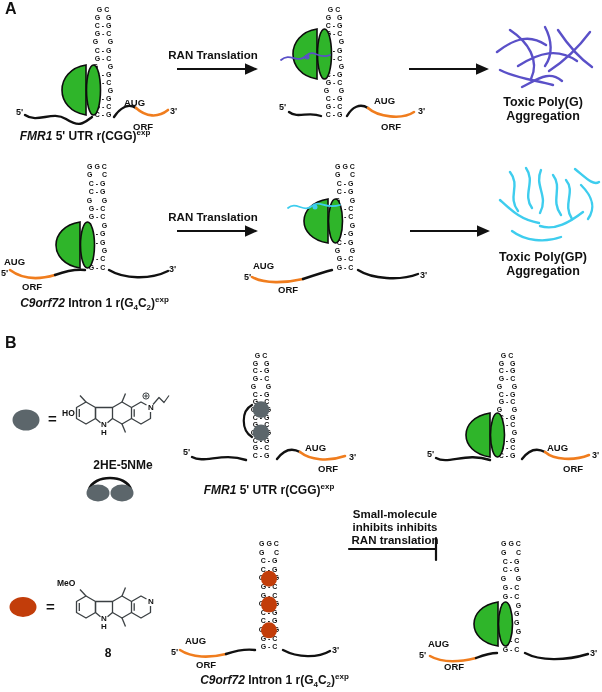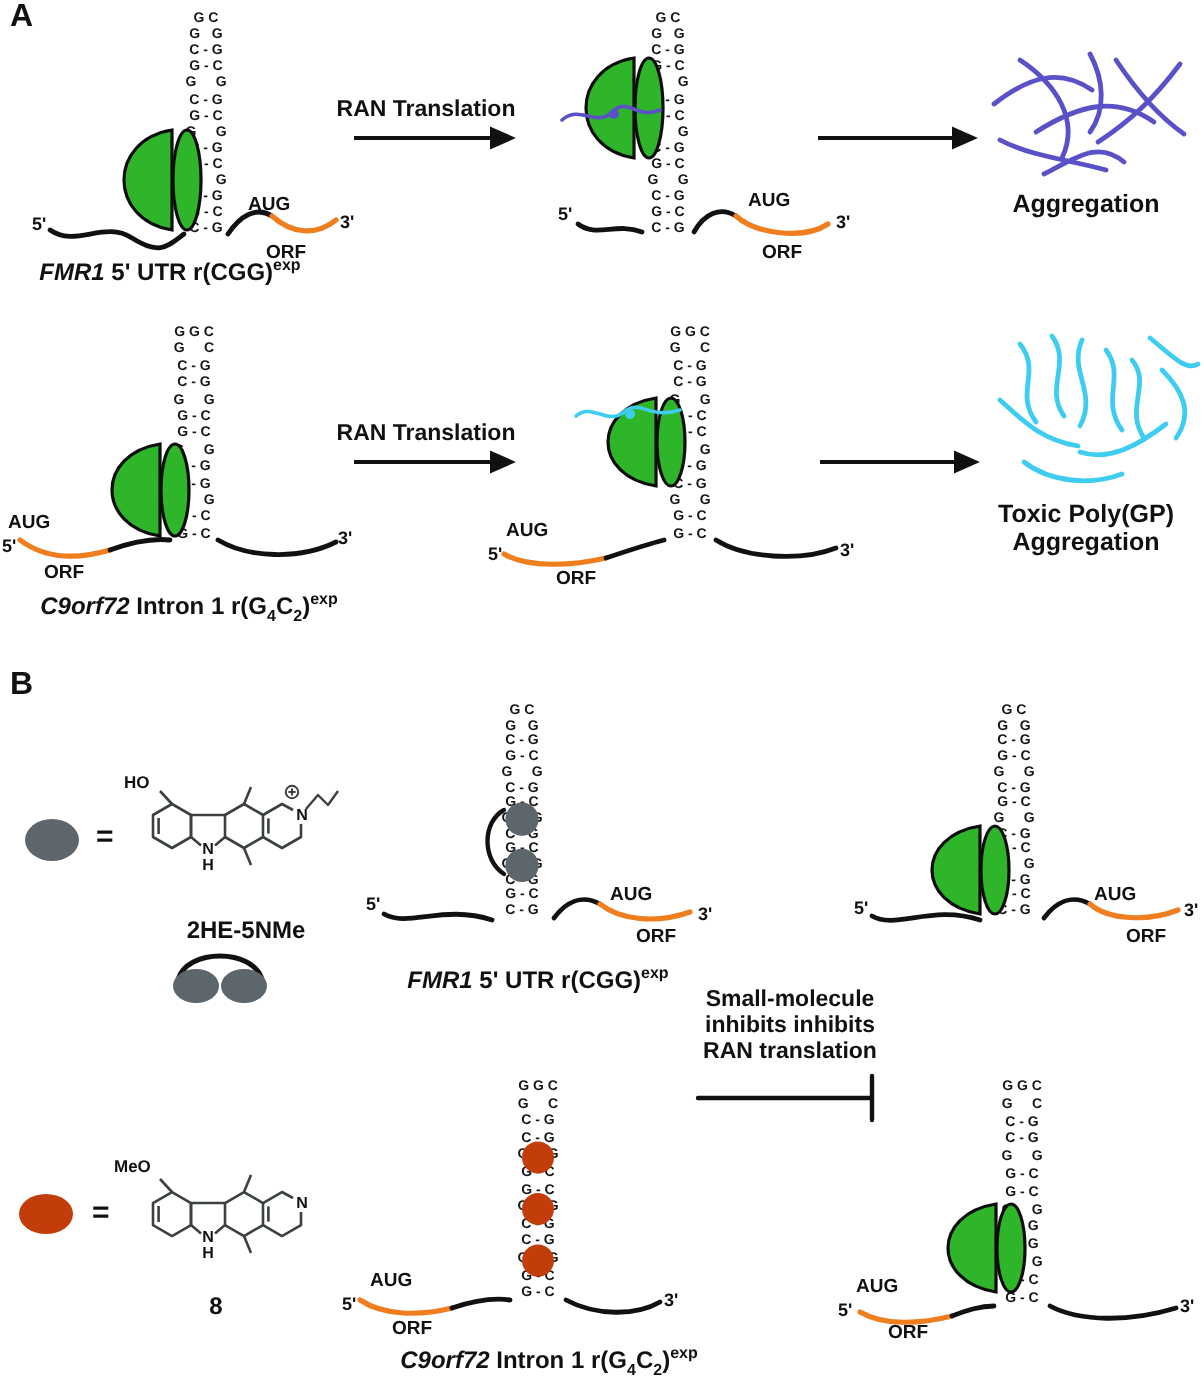--- a/index.html
+++ b/index.html
@@ -336,43 +336,44 @@
   </svg>
 
   <div id="labels-layer">
     <div class="lbl panel" style="left:5px;top:0px">A</div>
     <div class="lbl panel" style="left:5px;top:334px">B</div>
 
     <div class="lbl ran" style="left:153px;top:49px">RAN Translation</div>
     <div class="lbl ran" style="left:153px;top:211px">RAN Translation</div>
 
     <div class="lbl toxic" style="left:483px;top:95px;width:120px">
+      <div>Toxic Poly(G)</div>
       <div>Aggregation</div>
     </div>
     <div class="lbl toxic" style="left:481px;top:250px;width:124px">
       <div>Toxic Poly(GP)</div>
       <div>Aggregation</div>
     </div>
 
-    <div class="lbl inhibit" style="left:333px;top:494px">
+    <div class="lbl inhibit" style="left:333px;top:508px">
       <div>Small-molecule</div>
       <div>inhibits inhibits</div>
       <div>RAN translation</div>
     </div>
 
     <div class="lbl name" style="left:10px;top:128px;width:150px"><i>FMR1</i><span> 5' UTR r(CGG)</span><sup>exp</sup></div>
     <div class="lbl name" style="left:12px;top:295px;width:165px"><i>C9orf72</i><span> Intron 1 r(G</span><sub>4</sub><span>C</span><sub>2</sub><span>)</span><sup>exp</sup></div>
     <div class="lbl name" style="left:194px;top:482px;width:150px"><i>FMR1</i><span> 5' UTR r(CGG)</span><sup>exp</sup></div>
     <div class="lbl name" style="left:192px;top:672px;width:165px"><i>C9orf72</i><span> Intron 1 r(G</span><sub>4</sub><span>C</span><sub>2</sub><span>)</span><sup>exp</sup></div>
 
     <div class="lbl cmpd" style="left:78px;top:458px;width:90px">2HE-5NMe</div>
     <div class="lbl cmpd" style="left:100px;top:646px;width:16px">8</div>
     <div class="lbl eq" style="left:48px;top:410px">=</div>
     <div class="lbl eq" style="left:46px;top:598px">=</div>
-    <div class="lbl chem" style="left:62px;top:386px">HO</div>
+    <div class="lbl chem" style="left:62px;top:408px">HO</div>
     <div class="lbl chem" style="left:57px;top:578px">MeO</div>
     <div class="lbl chematom" style="left:99px;top:420px">N</div>
     <div class="lbl chematom" style="left:99px;top:428px">H</div>
     <div class="lbl chematom" style="left:146px;top:403px">N</div>
     <div class="lbl chematom" style="left:99px;top:614px">N</div>
     <div class="lbl chematom" style="left:99px;top:622px">H</div>
     <div class="lbl chematom" style="left:146px;top:597px">N</div>
 
     <div class="lbl prime" style="left:16px;top:107px">5'</div>
     <div class="lbl aug" style="left:124px;top:97px">AUG</div>

